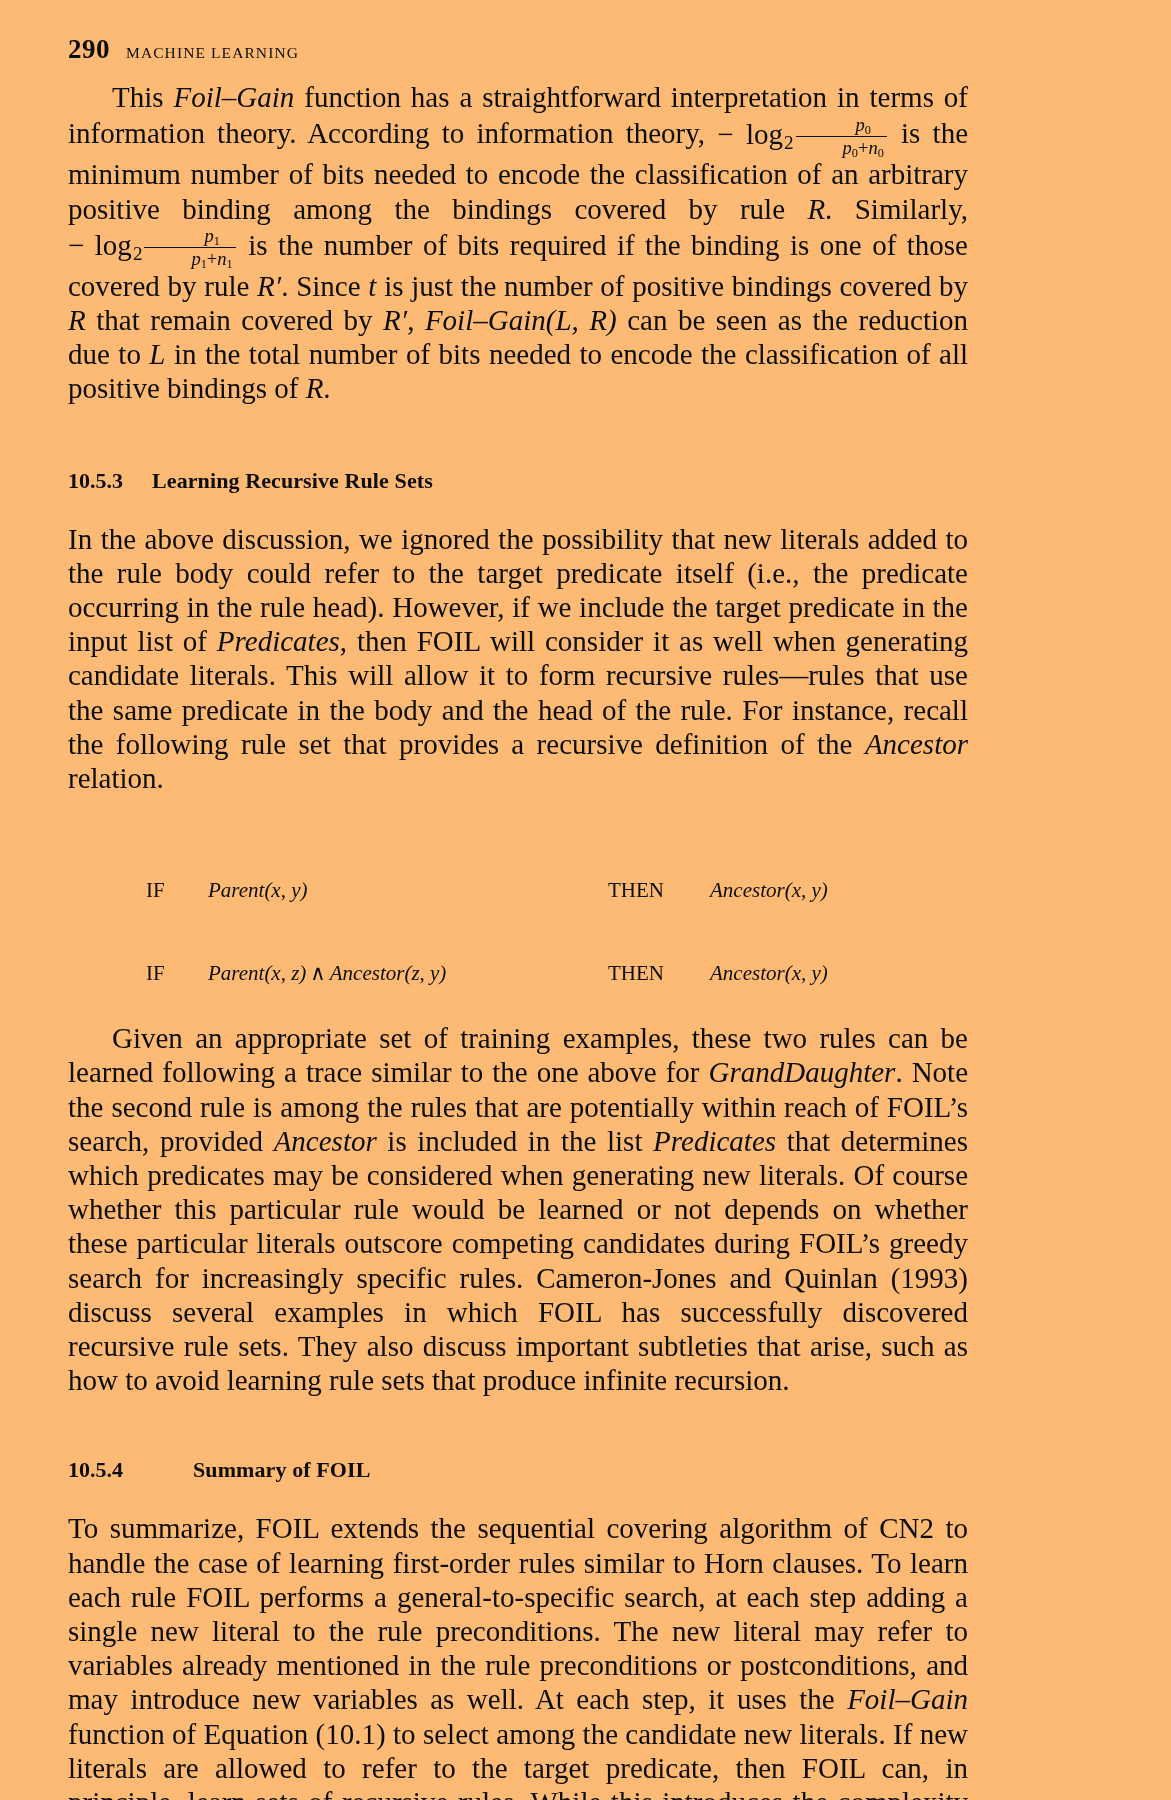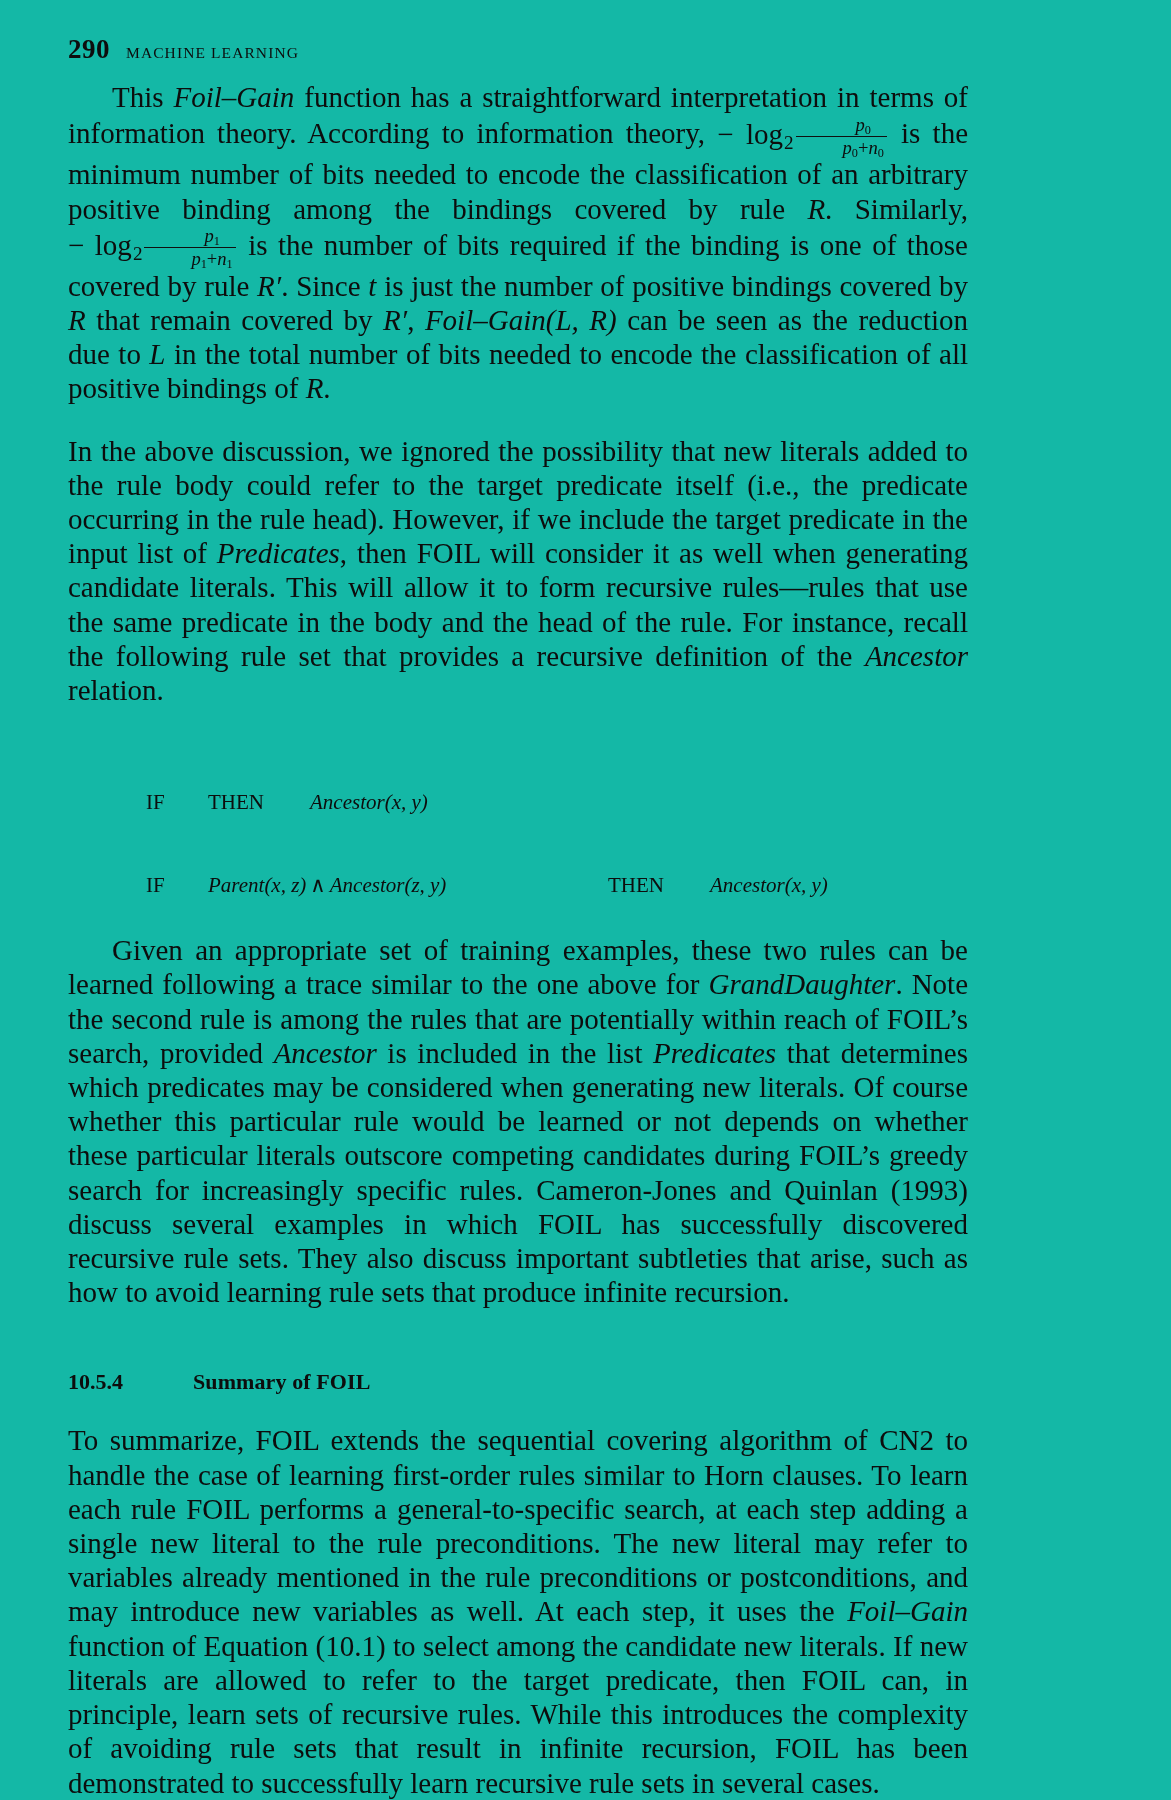--- a/index.html
+++ b/index.html
@@ -8,21 +8,21 @@
     background: #ffffff;
   }
   body {
     font-family: "Liberation Serif", "DejaVu Serif", serif;
     color: #0d0d0d;
   }
   .page {
     position: relative;
     width: 1171px;
     height: 1800px;
-    background: #14b8a6;
+    background: #fdba74;
     overflow: hidden;
   }
   .content {
     position: absolute;
     left: 68px;
     top: 34px;
     width: 900px;
   }
 
   
@@ -151,26 +151,31 @@
 <div class="page">
   <div class="content">
 
     <div class="runhead">
       <span class="folio">290</span>
       <span class="booktitle">MACHINE LEARNING</span>
     </div>
 
     <p class="body indent"><span>This </span><span class="it">Foil–Gain</span><span> function has a straightforward interpretation in terms of information theory. According to information theory, </span><span class="math"><span class="op">− log</span><sub class="sml">2</sub><span class="frac"><span class="num"><span class="mi">p</span><sub class="sml">0</sub></span><span class="den"><span class="mi">p</span><sub class="sml">0</sub><span>+</span><span class="mi">n</span><sub class="sml">0</sub></span></span></span><span> is the minimum number of bits needed to encode the classification of an arbitrary positive binding among the bindings covered by rule </span><span class="it">R</span><span>. Similarly, </span><span class="math"><span class="op">− log</span><sub class="sml">2</sub><span class="frac"><span class="num"><span class="mi">p</span><sub class="sml">1</sub></span><span class="den"><span class="mi">p</span><sub class="sml">1</sub><span>+</span><span class="mi">n</span><sub class="sml">1</sub></span></span></span><span> is the number of bits required if the binding is one of those covered by rule </span><span class="it">R′</span><span>. Since </span><span class="it">t</span><span> is just the number of positive bindings covered by </span><span class="it">R</span><span> that remain covered by </span><span class="it">R′</span><span>, </span><span class="it">Foil–Gain(L, R)</span><span> can be seen as the reduction due to </span><span class="it">L</span><span> in the total number of bits needed to encode the classification of all positive bindings of </span><span class="it">R</span><span>.</span></p>
 
+    <h2 class="sec" style="margin-top:62px;">
+      <span class="num">10.5.3</span>
+      <span class="ttl">Learning Recursive Rule Sets</span>
+    </h2>
 
     <p class="body gap-top" style="margin-top:28px;"><span>In the above discussion, we ignored the possibility that new literals added to the rule body could refer to the target predicate itself (i.e., the predicate occurring in the rule head). However, if we include the target predicate in the input list of </span><span class="it">Predicates</span><span>, then FOIL will consider it as well when generating candidate literals. This will allow it to form recursive rules—rules that use the same predicate in the body and the head of the rule. For instance, recall the following rule set that provides a recursive definition of the </span><span class="it">Ancestor</span><span> relation.</span></p>
 
     <div class="rules">
       <div class="rule-row">
         <span class="kw kw-if">IF</span>
+        <span class="ante">Parent(x, y)</span>
         <span class="kw kw-then">THEN</span>
         <span class="cons">Ancestor(x, y)</span>
       </div>
       <div class="rule-row">
         <span class="kw kw-if">IF</span>
         <span class="ante"><span class="it">Parent(x, z)</span><span class="conj">∧</span><span class="it">Ancestor(z, y)</span></span>
         <span class="kw kw-then">THEN</span>
         <span class="cons">Ancestor(x, y)</span>
       </div>
     </div>

